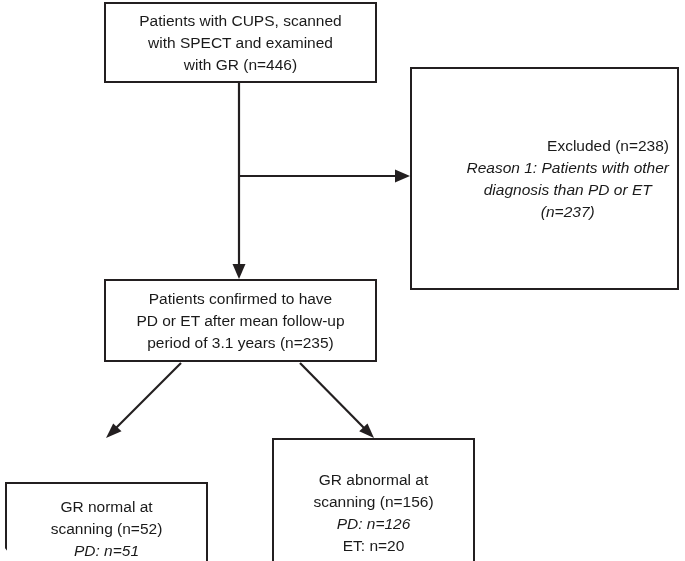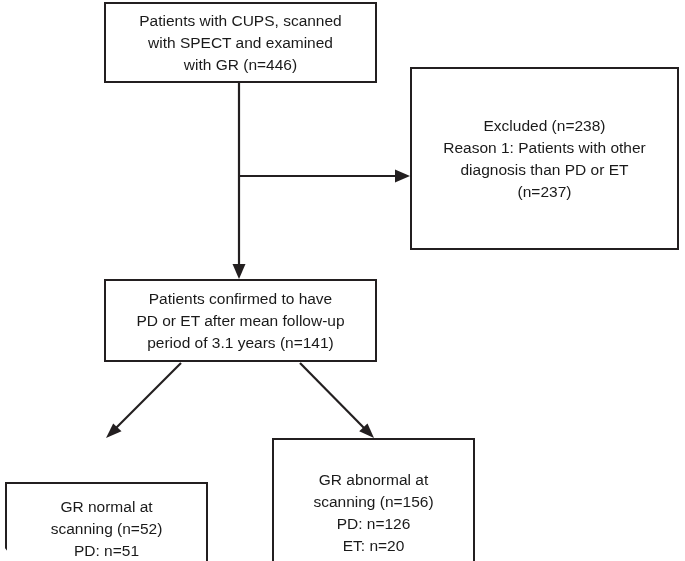--- a/index.html
+++ b/index.html
@@ -33,24 +33,25 @@
     font-size: 15.5px;
     line-height: 1.42;
   }
   .flow-box .para {
     margin: 0;
     padding: 0;
     white-space: pre-line;
   }
   .gap-para {
     margin-top: 14px;
+    font-style: italic;
   }
   
   #box-enrolled   { left: 104px; top: 2px;   width: 273px; height: 81px; }
-  #box-excluded   { left: 410px; top: 67px;  width: 269px; height: 183px; }
+  #box-excluded   { left: 410px; top: 67px;  width: 269px; height: 223px; align-items: flex-end; }
   #box-confirmed  { left: 104px; top: 279px; width: 273px; height: 83px; }
   #box-gr-normal  { left: 5px;   top: 438px; width: 203px; height: 116px; margin-top: 44px; }
   #box-gr-abnormal{ left: 272px; top: 438px; width: 203px; height: 149px; }
 
   #box-excluded   { font-size: 15.5px; line-height: 1.42; }
   #box-excluded .para { padding: 0 8px; }
 
   .edge-layer {
     position: absolute;
     left: 0; top: 0;
@@ -94,21 +95,21 @@
   <div class="flow-box" id="box-excluded">
     <p class="para">Excluded (n=238)</p>
     <p class="para gap-para">Reason 1: Patients with other
 diagnosis than PD or ET
 (n=237)</p>
   </div>
 
   <div class="flow-box" id="box-confirmed">
     <p class="para">Patients confirmed to have
 PD or ET after mean follow-up
-period of 3.1 years (n=141)</p>
+period of 3.1 years (n=235)</p>
   </div>
 
   <div class="flow-box" id="box-gr-normal">
     <p class="para">GR normal at
 scanning (n=52)</p>
     <p class="para gap-para">PD: n=51</p>
     <p class="para">ET: n=17</p>
   </div>
 
   <div class="flow-box" id="box-gr-abnormal">

